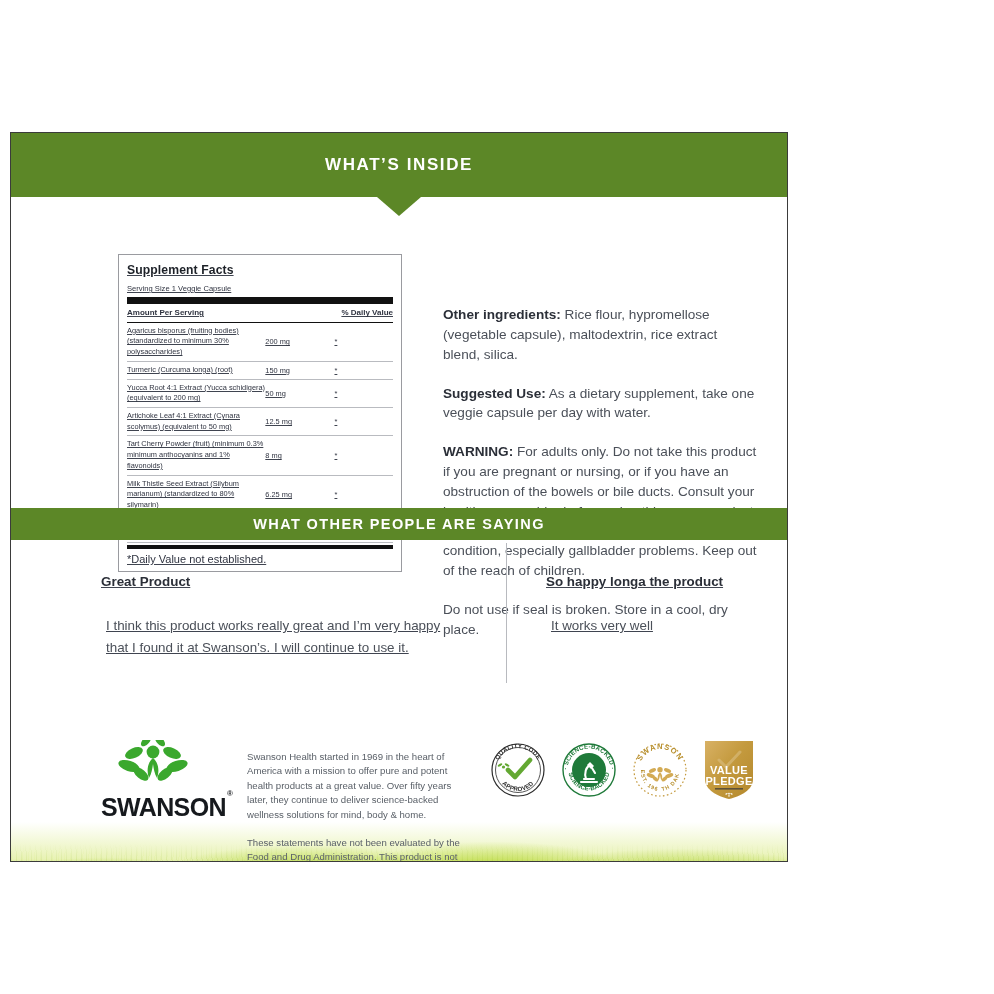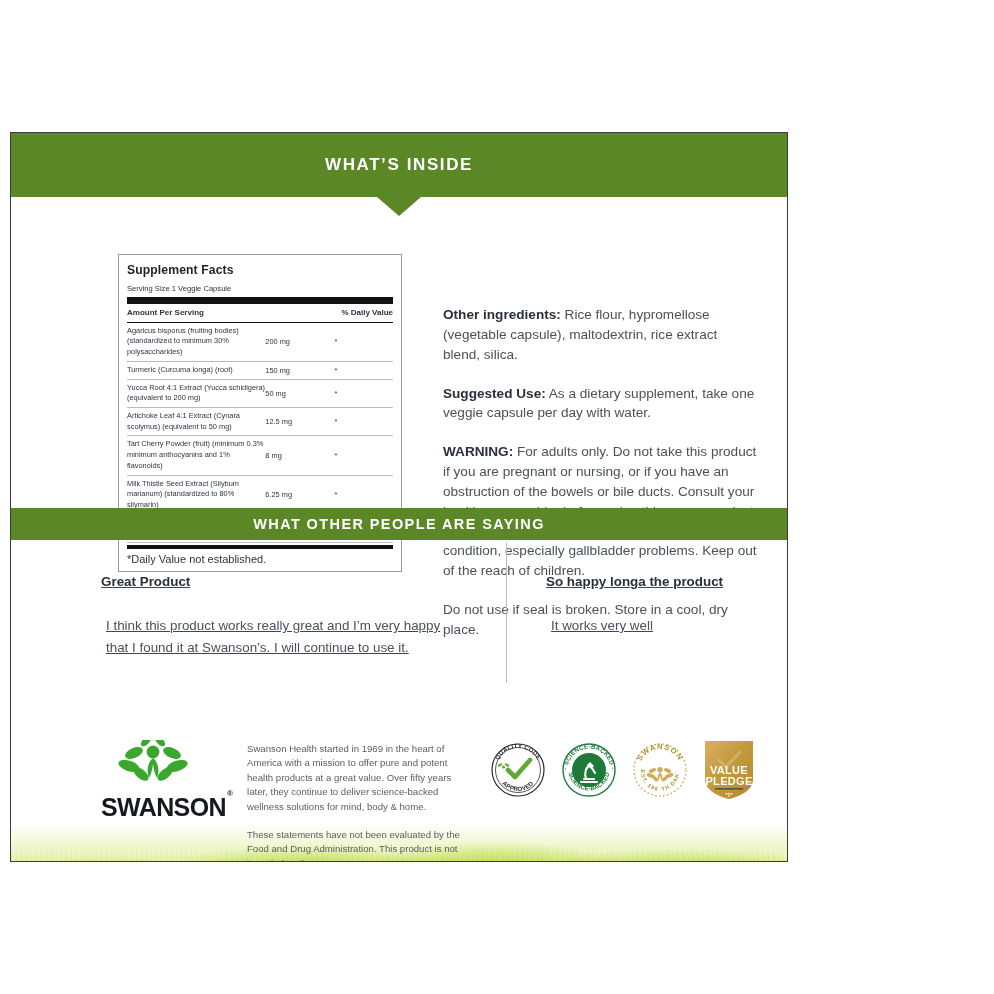--- a/index.html
+++ b/index.html
@@ -27,21 +27,21 @@
   .notch{
     position:absolute;left:50%;bottom:-19px;margin-left:-22px;
     width:0;height:0;border-left:22px solid transparent;
     border-right:22px solid transparent;border-top:19px solid #5c8727;
   }
 
   
   .inside-body{
     display:flex;padding:0;height:311px;box-sizing:border-box;background:#fff;
   }
-  .left-col{width:432px;padding:57px 0 8px 107px;box-sizing:border-box;}
+  .left-col{width:432px;padding:57px 0 8px 107px;box-sizing:border-box;text-decoration:underline;}
   .right-col{flex:1;padding:108px 30px 0 0;box-sizing:border-box;}
 
   
   .sf{
     width:284px;border:1px solid #9a9ba0;background:#fff;box-sizing:border-box;
     padding:6px 8px 4px 8px;font-size:7.4px;color:#2f3340;
   }
   .sf-title{font-size:12.2px;font-weight:bold;letter-spacing:0.1px;margin:2px 0 7px 0;color:#1d2128;}
   .sf-serving{font-size:7.6px;margin-bottom:4px;color:#2f3340;}
   .sf-rule-thick{height:7px;background:#111;margin:0 0 0 0;}
@@ -91,21 +91,21 @@
     -webkit-mask-image:linear-gradient(180deg,rgba(0,0,0,0) 0%,rgba(0,0,0,.85) 45%,#000 100%);
             mask-image:linear-gradient(180deg,rgba(0,0,0,0) 0%,rgba(0,0,0,.85) 45%,#000 100%);
   }
   .footer-inner{position:absolute;left:0;top:0;right:0;display:flex;align-items:flex-start;padding:22px 30px 0 90px;box-sizing:border-box;}
 
   .logo{width:128px;flex:none;padding-top:6px;}
   .logo-word{font-size:25px;font-weight:bold;letter-spacing:-0.6px;color:#16191d;line-height:1;margin-top:3px;position:relative;}
   .logo-word sup{font-size:8px;position:relative;top:-11px;left:1px;}
 
   .about{flex:1;padding:8px 18px 0 18px;}
-  .about p{margin:0 0 14px 0;font-size:9.6px;line-height:1.5;color:#5a6068;}
+  .about p{margin:8px 0 14px 0;font-size:9.6px;line-height:1.5;color:#5a6068;}
   .about p:last-child{margin-bottom:0;}
 
   .badges{display:flex;align-items:center;gap:11px;flex:none;padding-top:4px;}
   .badge{width:60px;height:60px;flex:none;position:relative;}
   .badge-shield{width:56px;height:64px;}
 
   
   .seal-txt{font-size:6.1px;font-weight:bold;letter-spacing:.2px;}
 </style>
 </head>

